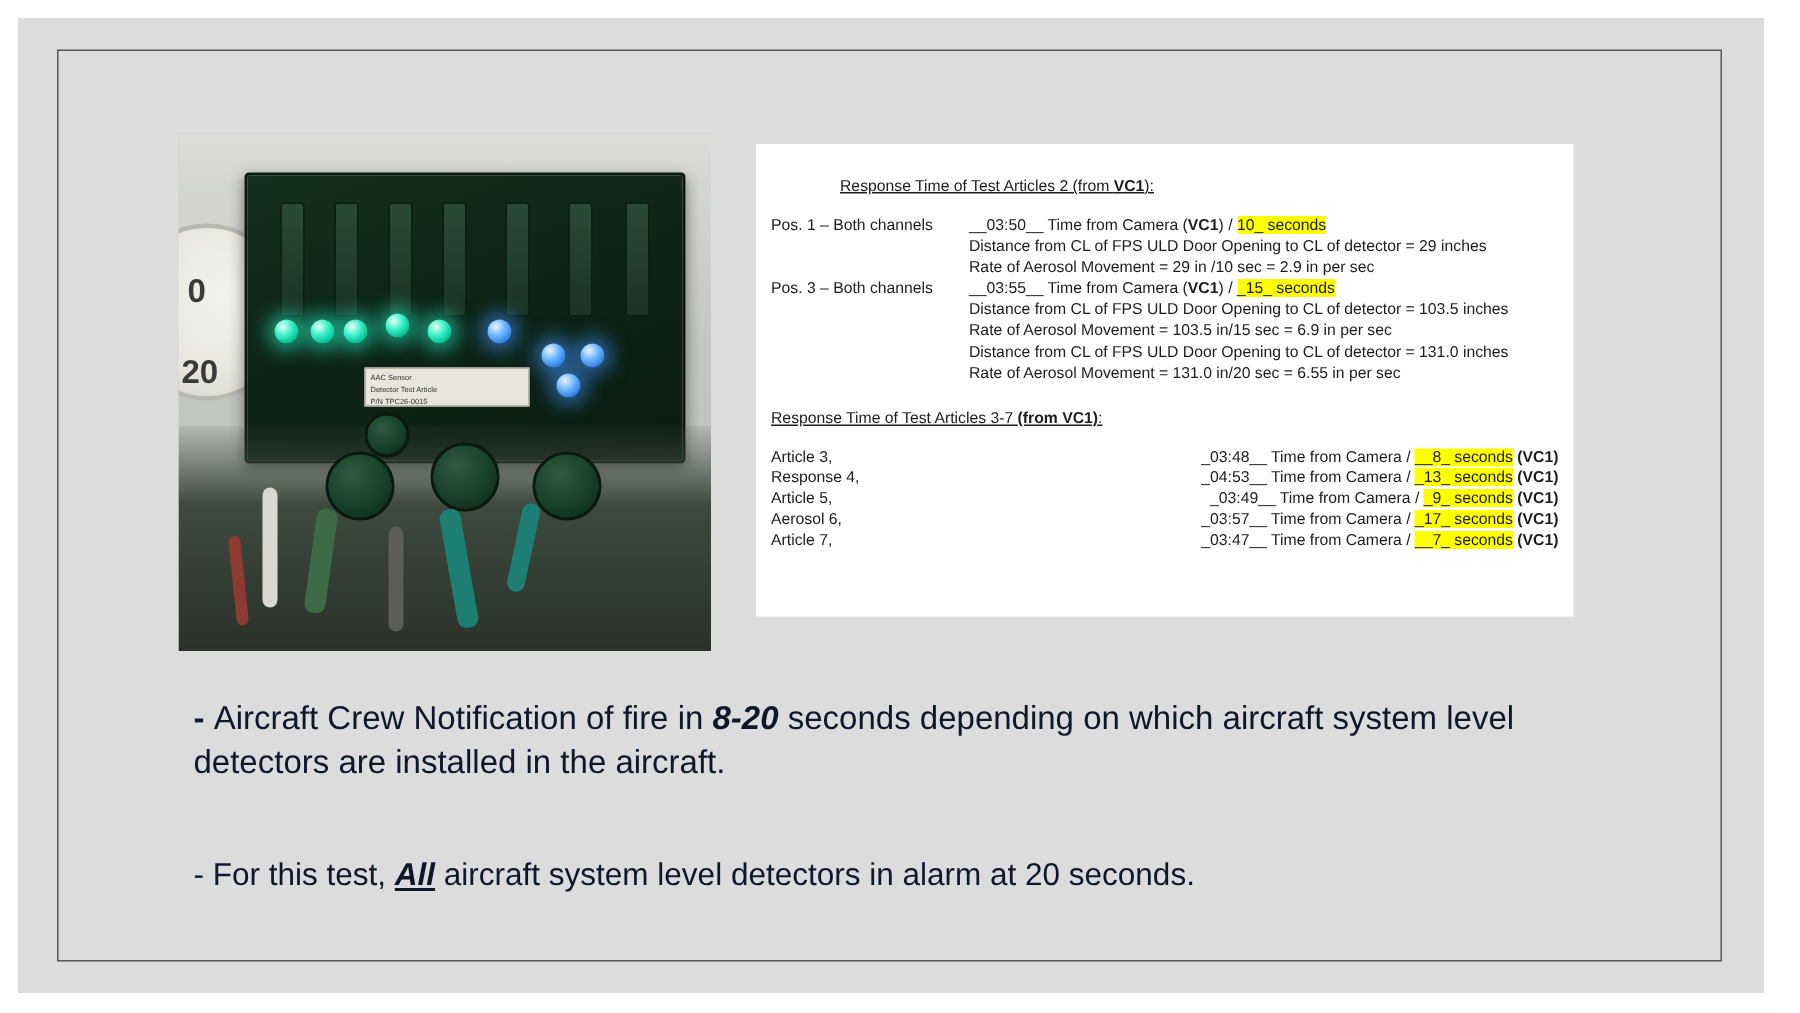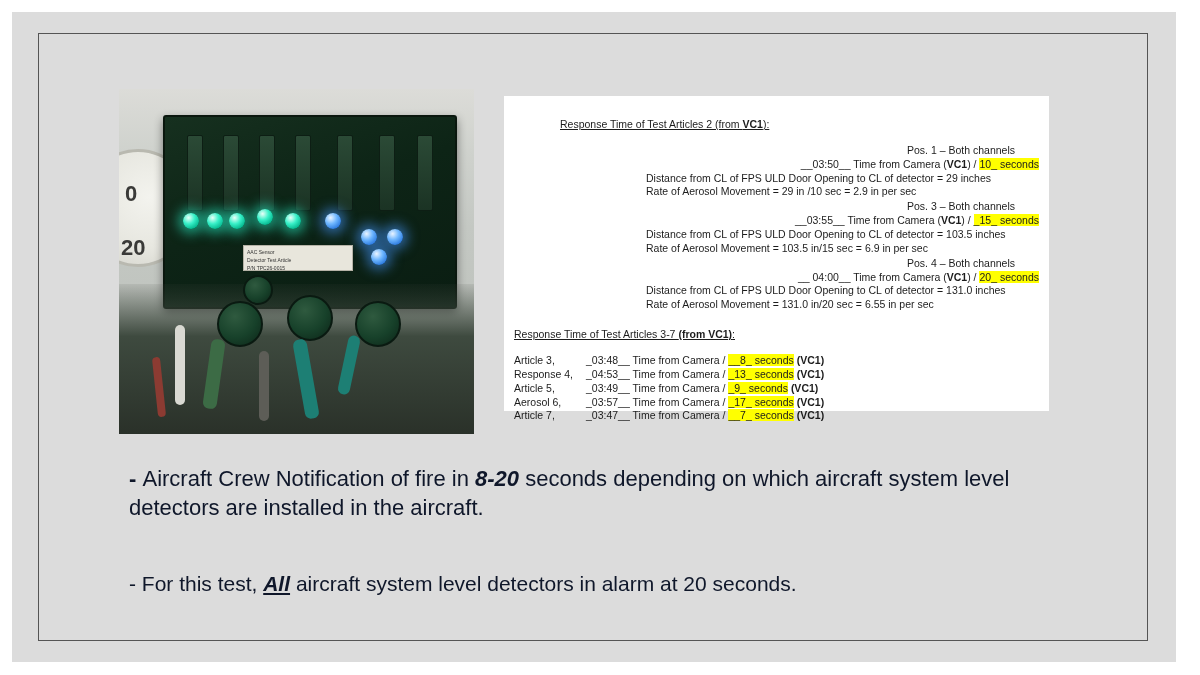--- a/index.html
+++ b/index.html
@@ -149,33 +149,32 @@
   }
   .tb-head2 {
     text-decoration: underline;
     font-size: 10.5px;
     margin-top: 16px;
     margin-bottom: 12px;
   }
   .grp { margin-bottom: 1px; }
   .row {
     display: flex;
-    align-items: flex-end;
-    flex-direction: column;
+    align-items: center;
   }
   .row .lbl { width: 132px; flex: none; }
   .row .val { flex: 1; }
   .sub { margin-left: 132px; }
   .hl {
     background: #ffff00;
   }
   b { font-weight: bold; }
   .art-row { display: flex; align-items: baseline; }
   .art-row .a-lbl { width: 72px; flex: none; }
-  .art-row .a-val { flex: 1; }
+  .art-row .a-val { flex: 1; text-align: right; }
 
   
   .bullets {
     position: absolute;
     left: 90px;
     top: 430px;
     width: 900px;
     color: #0f172a;
     font-family: "Liberation Sans", sans-serif;
   }
@@ -263,24 +262,20 @@
       <div class="grp">
         <div class="row">
           <span class="lbl">Pos. 3 – Both channels</span>
           <span class="val"><span>__03:55__ Time from Camera (</span><b>VC1</b><span>) / </span><span class="hl">_15_ seconds</span></span>
         </div>
         <div class="sub">Distance from CL of FPS ULD Door Opening to CL of detector = 103.5 inches</div>
         <div class="sub">Rate of Aerosol Movement = 103.5 in/15 sec = 6.9 in per sec</div>
       </div>
 
       <div class="grp">
-        <div class="row">
-          <span class="lbl">Pos. 4 – Both channels</span>
-          <span class="val"><span>__ 04:00__ Time from Camera (</span><b>VC1</b><span>) / </span><span class="hl"> 20_ seconds</span></span>
-        </div>
         <div class="sub">Distance from CL of FPS ULD Door Opening to CL of detector = 131.0 inches</div>
         <div class="sub">Rate of Aerosol Movement = 131.0 in/20 sec = 6.55 in per sec</div>
       </div>
 
       <div class="tb-head2">
         <span>Response Time of Test Articles 3-7 </span><b>(from VC1)</b><span>:</span>
       </div>
 
       <div class="art-row">
         <span class="a-lbl">Article 3,</span>

